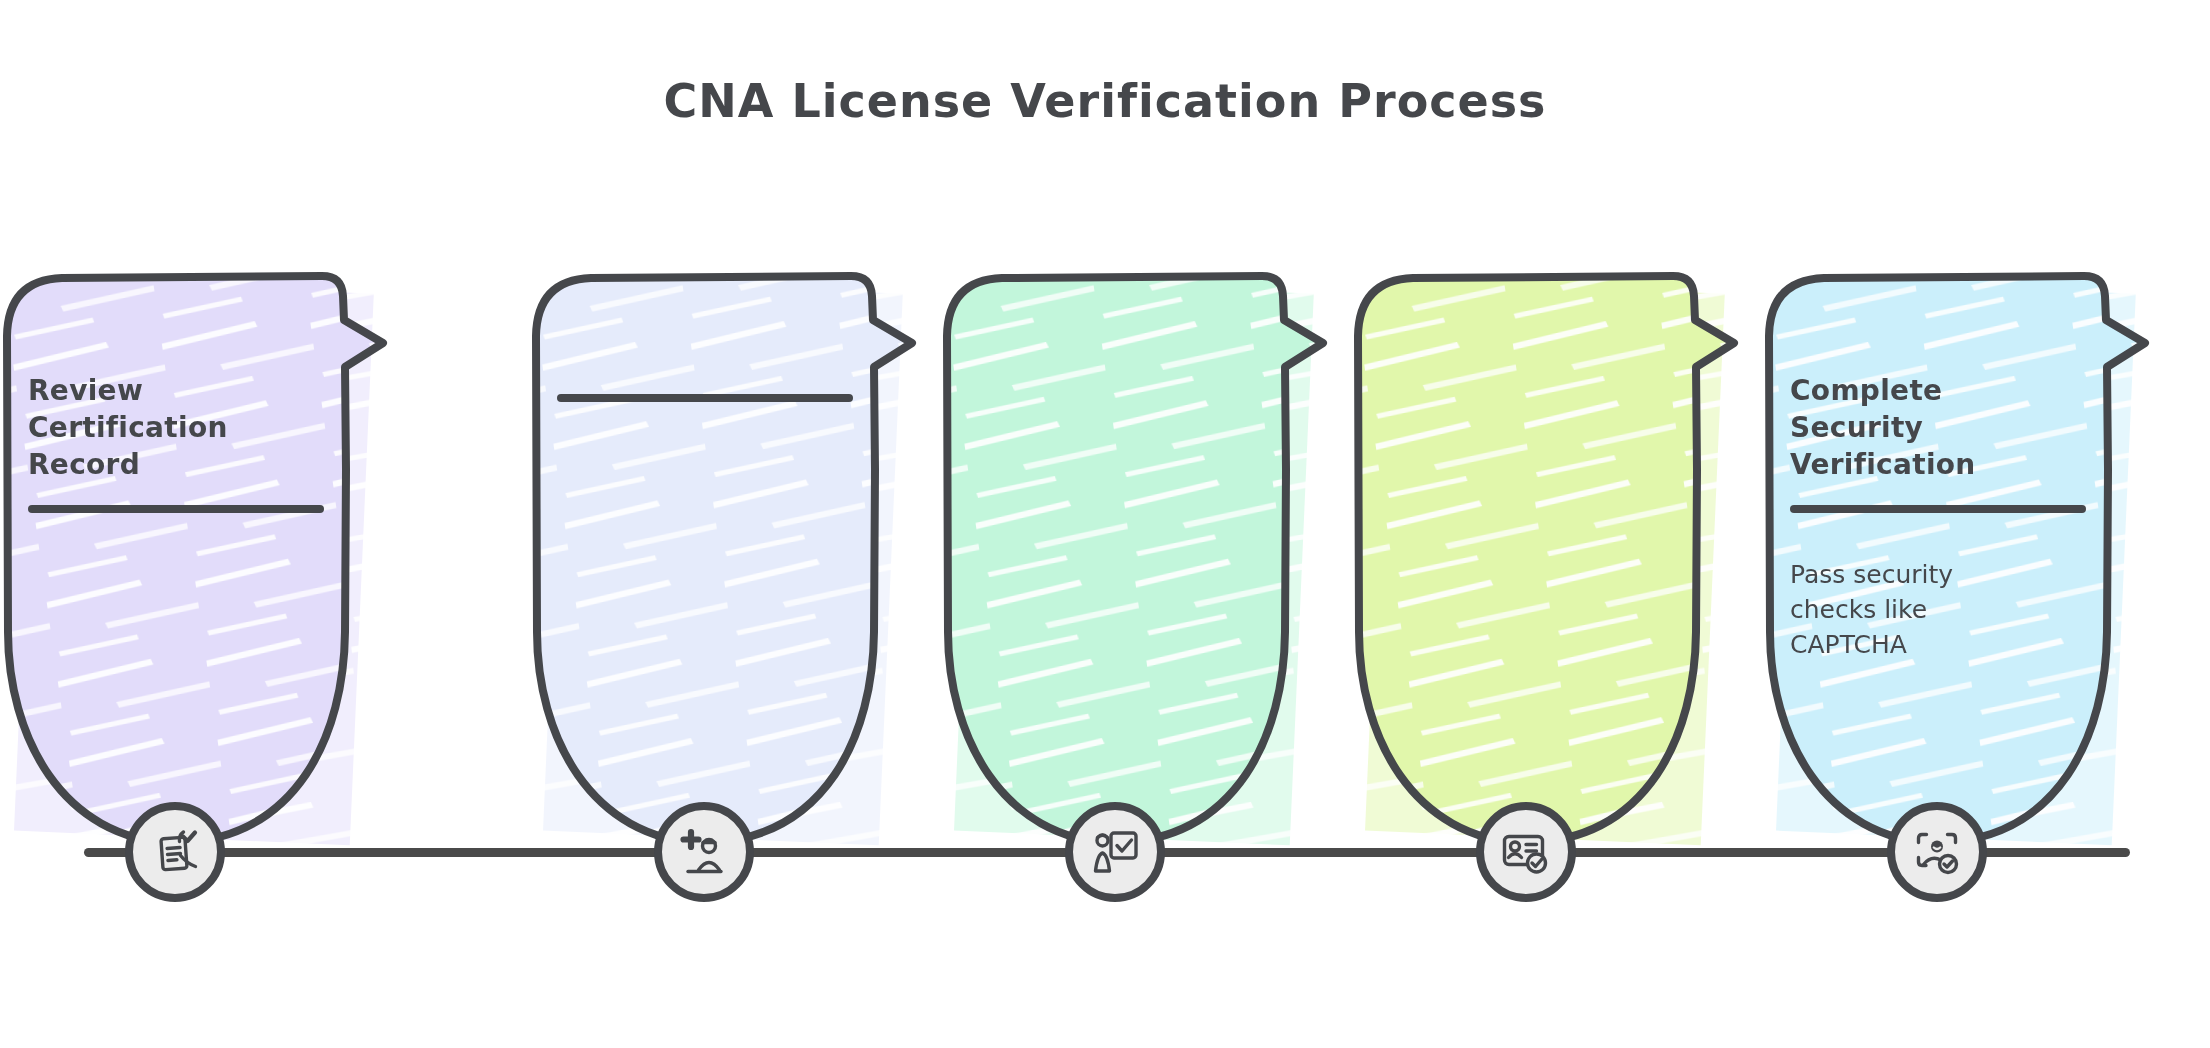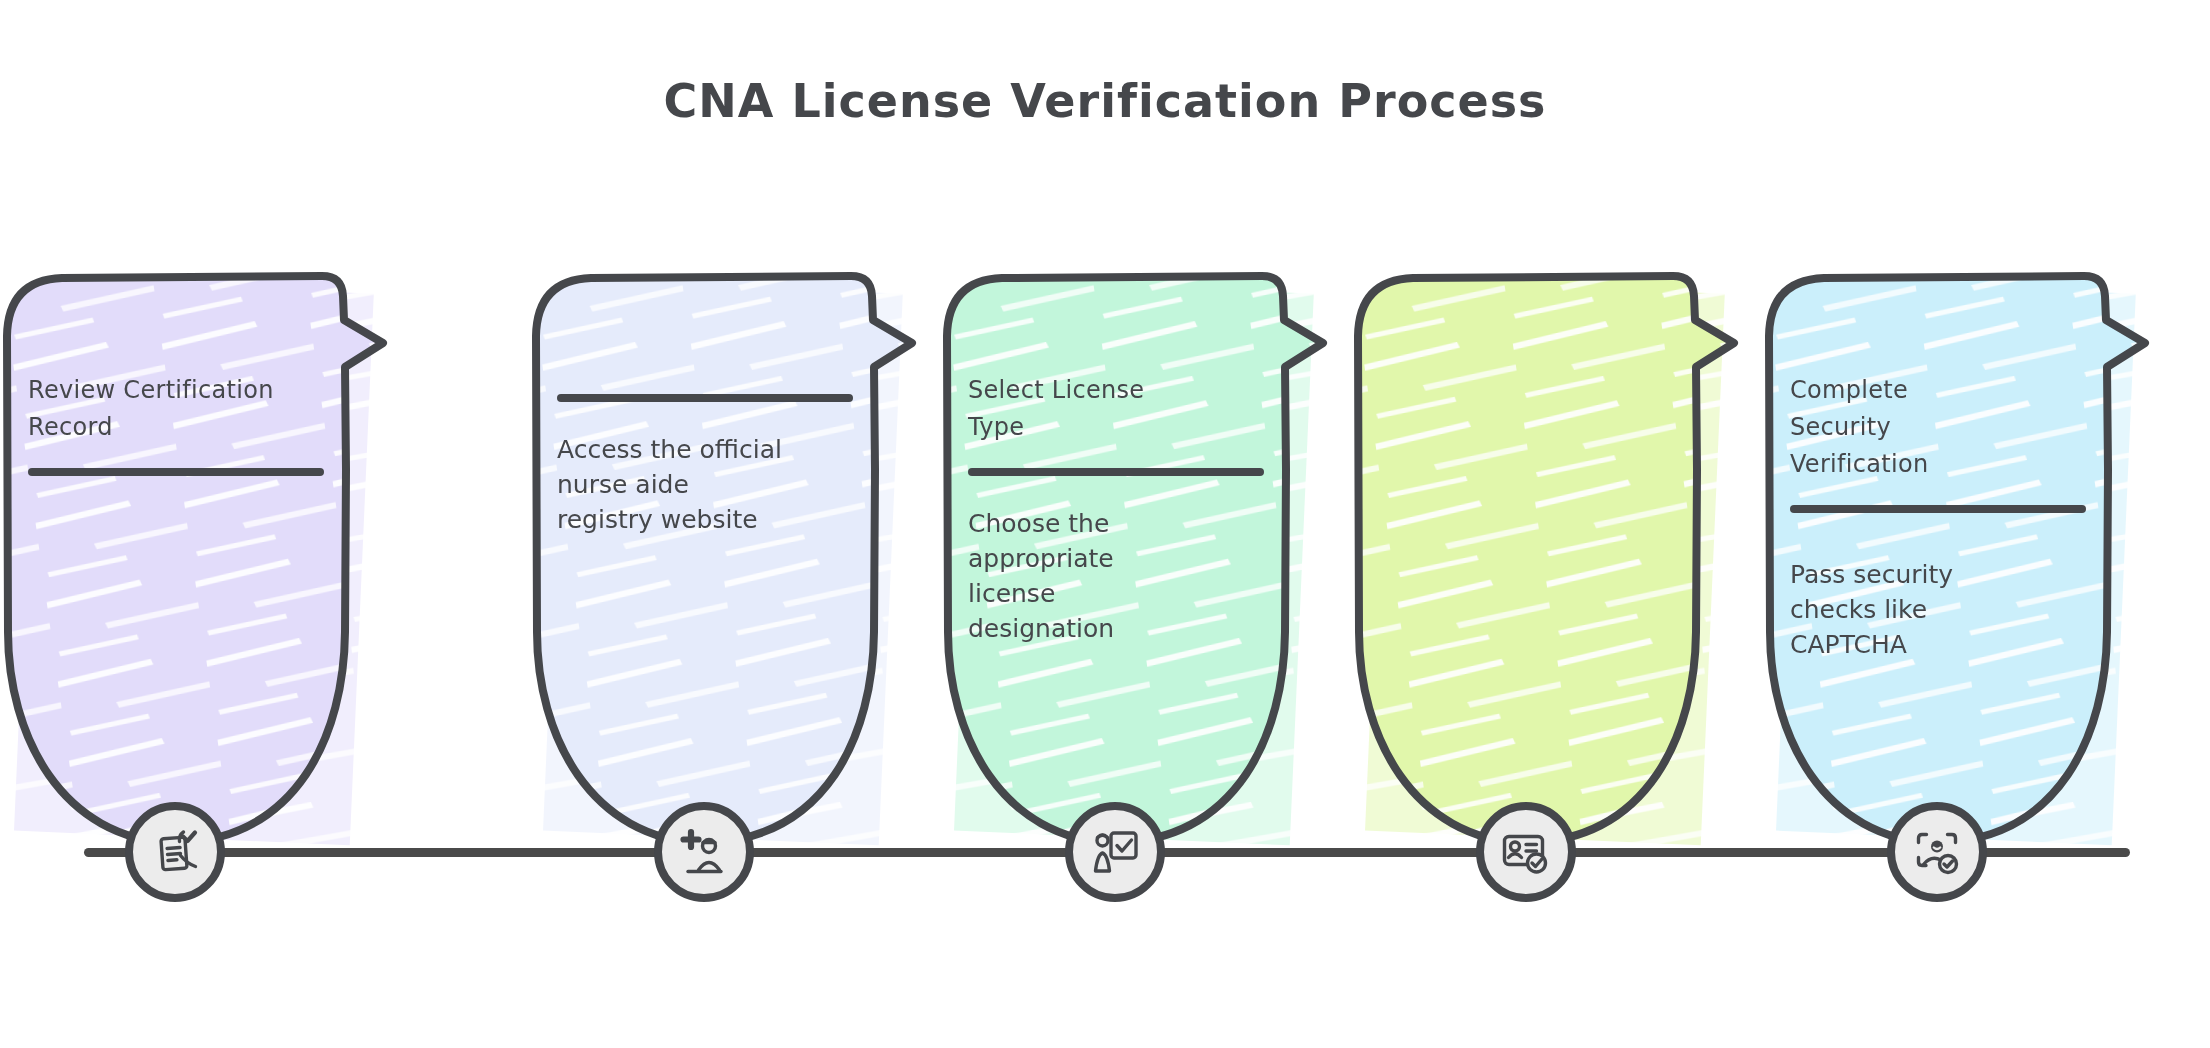--- a/index.html
+++ b/index.html
@@ -51,21 +51,21 @@
   .ic{fill:none;stroke:var(--ink);stroke-width:3.4;stroke-linecap:round;stroke-linejoin:round;}
   .ic-bold{stroke-width:4.2;}
   .ic-thick{stroke-width:6.2;}
   .ic-fill{fill:var(--ink);stroke:none;}
   .ic-smile{fill:none;stroke:var(--icon-badge-fill);stroke-width:2.3;stroke-linecap:round;}
   .badge-fill{fill:var(--icon-badge-fill);}
   .card-text{
     position:absolute;left:28px;top:102px;width:296px;
   }
   .step-title{
-    font-size:24px;line-height:37px;font-weight:normal;
+    font-size:28px;line-height:37px;font-weight:bold;
     color:var(--ink);letter-spacing:0.3px;
   }
   .card:nth-of-type(2) .step-title{max-width:250px;}
   .card:nth-of-type(3) .step-title{max-width:230px;}
   .card:nth-of-type(5) .step-title{max-width:220px;}
   .title-underline{
     margin-top:22px;height:8px;width:100%;
     background:var(--ink);border-radius:4px;
   }
   .step-description{
@@ -103,21 +103,20 @@
       <g transform="translate(149,556)">
         <path class="ic ic-thick" d="M13 6 v15 M5.5 13.5 h15"></path>
         <circle class="ic" cx="31" cy="20" r="6.5"></circle>
         <path class="ic" d="M25 16.5 h12"></path>
         <path class="ic" d="M20.5 44 q10.5 -15 21 0"></path>
         <path class="ic" d="M10 45.5 h33"></path>
       </g>
     </svg>
     <div class="card-text">
       <div class="title-underline"></div>
-      <p class="step-description">Access the official nurse aide registry website</p>
     </div>
   </div>
 
   <div class="card">
     <svg width="395" height="660" viewBox="0 0 395 660">
       <defs>
         <pattern id="scr1" patternUnits="userSpaceOnUse" width="150" height="80" patternTransform="rotate(-8)">
           <rect width="150" height="80" fill="#c2f6db"></rect>
           <path d="M-5 16 L95 6 L97 12 L-3 22 Z" fill="#ffffff" opacity="0.9"></path>
           <path d="M55 44 L155 36 L156 42 L57 50 Z" fill="#ffffff" opacity="0.75"></path>
@@ -128,25 +127,20 @@
       <path class="card-outline" fill="url(#scr1)" d="M62 8 L322 6 Q342 6 343 26 L344 50 L383 73 L345 97 L346 200 L345 362 C344 464 298 570 175 573 C62 570 8 466 8 362 L7 66 Q8 10 62 8 Z"></path>
       <circle class="badge-circle" cx="175" cy="582" r="46"></circle>
       <g transform="translate(149,556)">
         <rect class="ic" x="22" y="7" width="25" height="25" rx="3"></rect>
         <path class="ic" d="M28 19.5 l5 5.5 9.5 -11"></path>
         <circle class="ic" cx="13.5" cy="14.5" r="5.5"></circle>
         <path class="ic" d="M8.5 11.5 q5 -4.5 10 0"></path>
         <path class="ic" d="M6.5 45 Q8.5 28.5 13.5 27 Q18.5 28.5 20.5 45 Z"></path>
       </g>
     </svg>
-    <div class="card-text">
-      <h2 class="step-title">Select License Type</h2>
-      <div class="title-underline"></div>
-      <p class="step-description">Choose the appropriate license designation</p>
-    </div>
   </div>
 
   <div class="card">
     <svg width="395" height="660" viewBox="0 0 395 660">
       <defs>
         <pattern id="scr2" patternUnits="userSpaceOnUse" width="150" height="80" patternTransform="rotate(-8)">
           <rect width="150" height="80" fill="#e1f7ab"></rect>
           <path d="M-5 16 L95 6 L97 12 L-3 22 Z" fill="#ffffff" opacity="0.9"></path>
           <path d="M55 44 L155 36 L156 42 L57 50 Z" fill="#ffffff" opacity="0.75"></path>
           <path d="M5 66 L85 60 L86 65 L6 71 Z" fill="#ffffff" opacity="0.85"></path>

